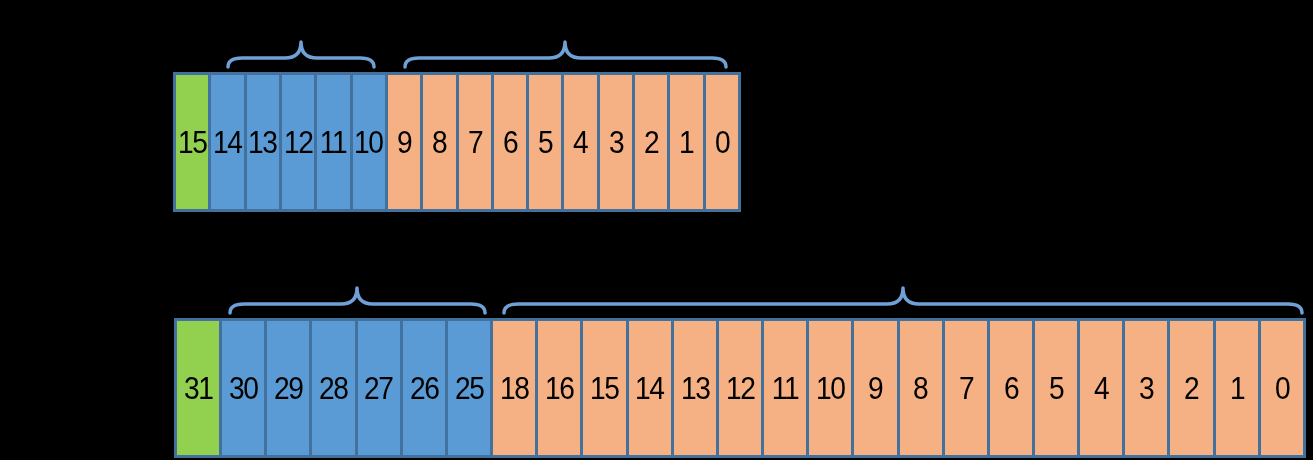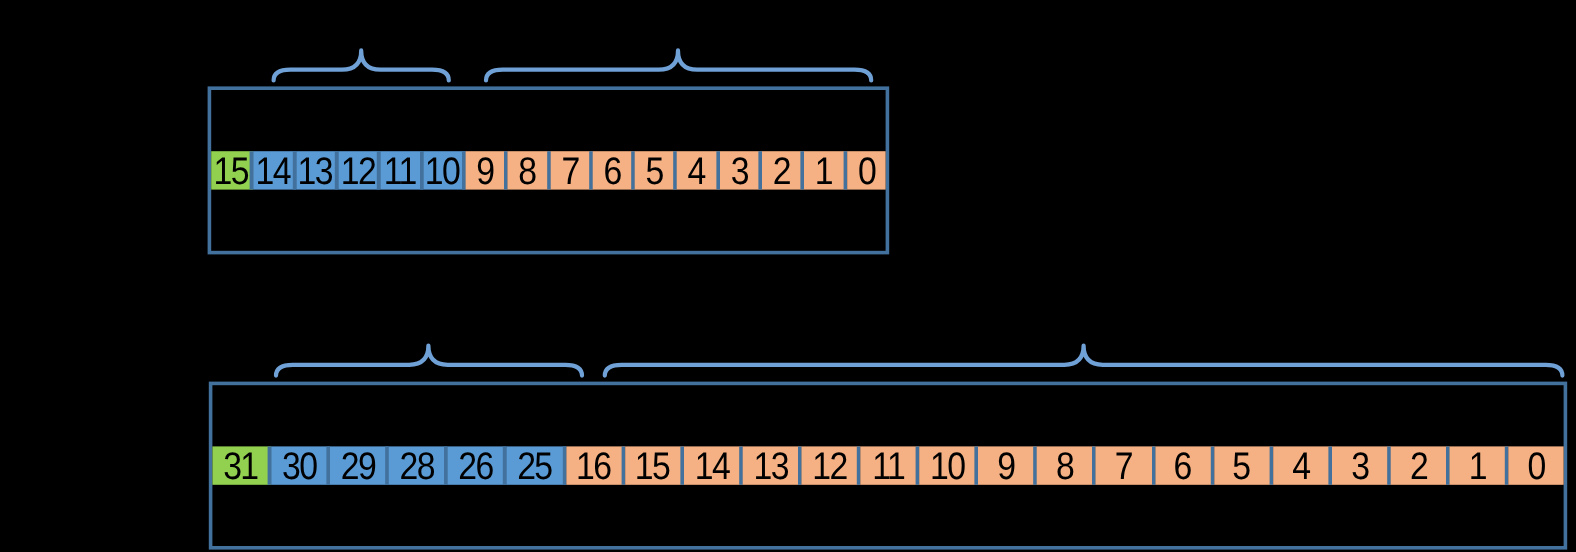--- a/index.html
+++ b/index.html
@@ -16,21 +16,20 @@
     position: absolute;
     inset: 0;
     width: 1313px;
     height: 460px;
   }
   .bit-row {
     position: absolute;
     display: flex;
     box-sizing: border-box;
     border: 3px solid var(--border, #41719C);
-    align-items: center;
   }
   #row16 {
     left: 173px;
     top: 72px;
     width: 568px;
     height: 140px;
   }
   #row32 {
     left: 174px;
     top: 318px;
@@ -144,26 +143,32 @@
       <div class="cell exponent">
         <span class="digit">30</span>
       </div>
       <div class="cell exponent">
         <span class="digit">29</span>
       </div>
       <div class="cell exponent">
         <span class="digit">28</span>
       </div>
       <div class="cell exponent">
+        <span class="digit">27</span>
+      </div>
+      <div class="cell exponent">
         <span class="digit">26</span>
       </div>
       <div class="cell exponent">
         <span class="digit">25</span>
       </div>
       <div class="cell fraction">
+        <span class="digit">18</span>
+      </div>
+      <div class="cell fraction">
         <span class="digit">16</span>
       </div>
       <div class="cell fraction">
         <span class="digit">15</span>
       </div>
       <div class="cell fraction">
         <span class="digit">14</span>
       </div>
       <div class="cell fraction">
         <span class="digit">13</span>

